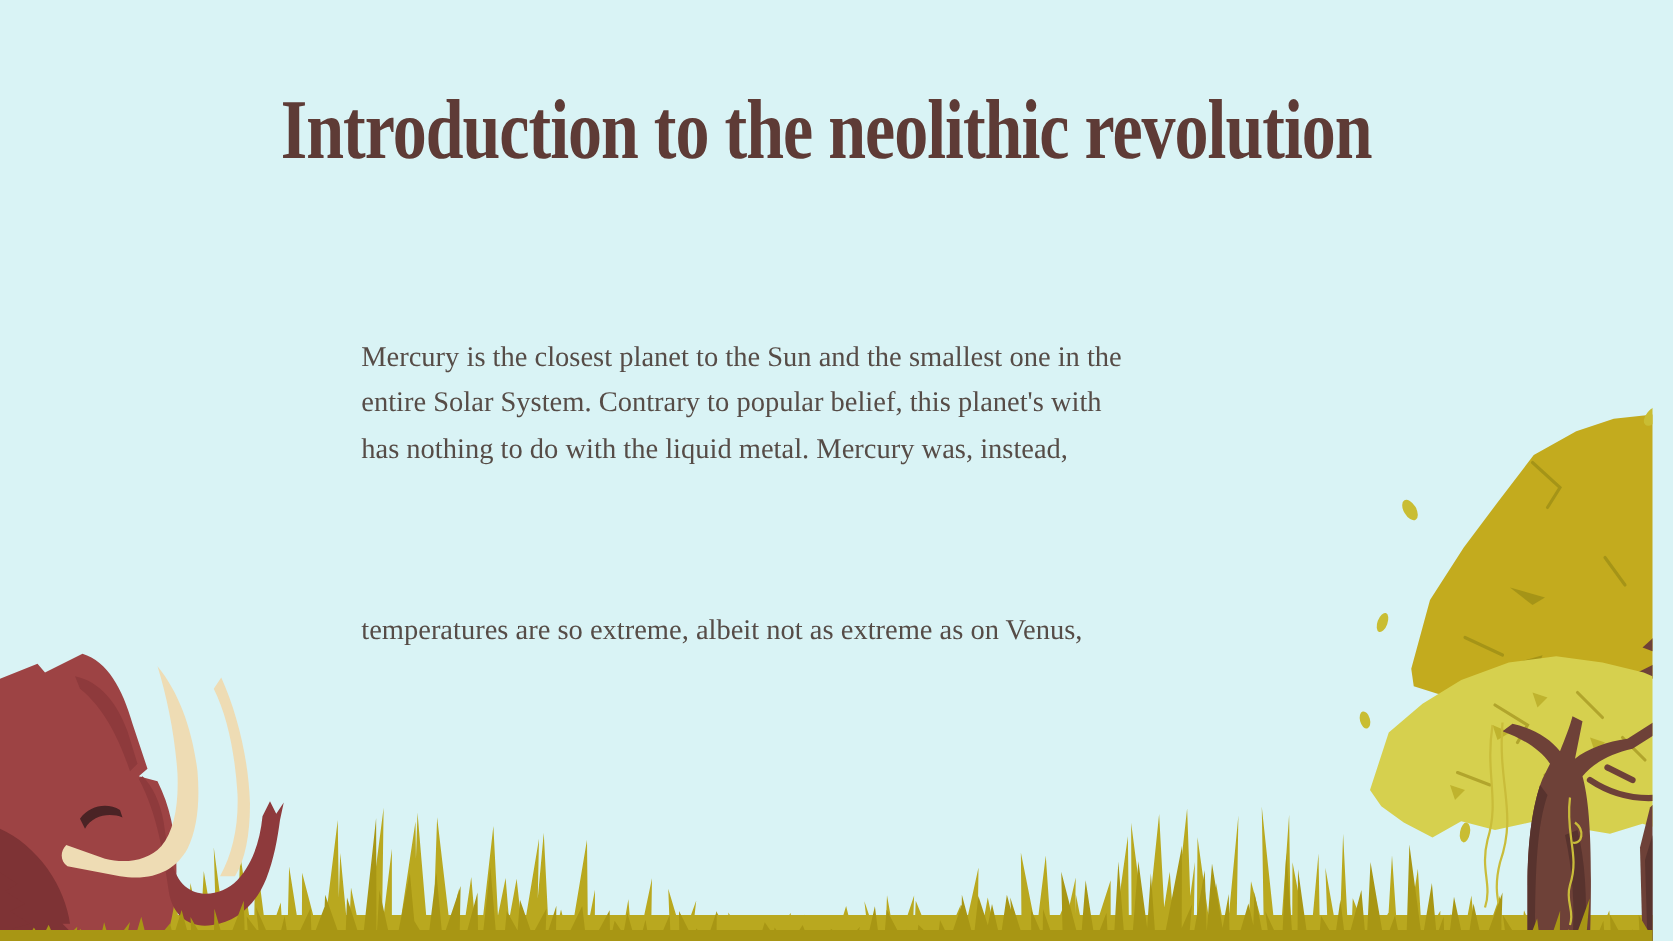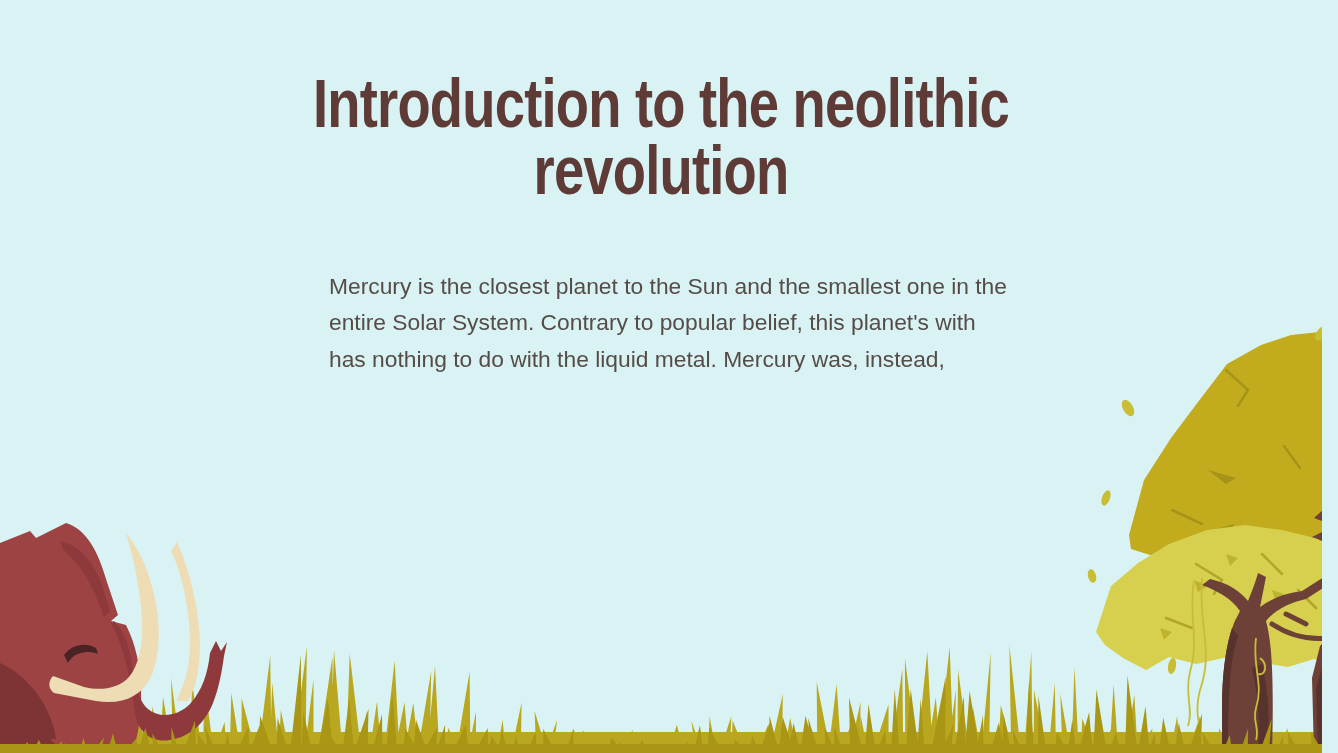--- a/index.html
+++ b/index.html
@@ -1,32 +1,32 @@
 <!DOCTYPE html>
 <html style="--background: #d9f3f5; --title-text: #5e3b36; --body-text: #564c47; --grass-back: #b9a81f; --grass-front: #a89614; --canopy-upper: #c3ab1e; --canopy-facet-upper: #a59417; --canopy-lower: #d6d04e; --canopy-facet-lower: #b1a52c; --canopy-leafbit: #bfb32e; --trunk: #6e4138; --trunk-dark: #58332e; --mammoth-body: #9d4344; --mammoth-shade: #8e3a3c; --mammoth-dark: #7e3335; --tusk: #eedcb4; --eye: #4a2325; --vine: #c9bc3a; --leaf: #c9bd33;"><head>
 <meta charset="utf-8">
 <style>
   html,body{margin:0;padding:0;background:#d9f3f5;}
   .stage{
     position:relative;width:1322px;height:753px;overflow:hidden;
     background:var(--background,#d9f3f5);
-    font-family:Liberation Sans, sans-serif;
+    font-family:Liberation Serif, serif;
   }
   
   .title-wrap{position:absolute;left:0;top:70px;width:100%;text-align:center;}
   .title{
     display:inline-block;width:1160px;
     transform:scaleX(0.8);transform-origin:50% 0;
     font-size:68px;line-height:67px;font-weight:700;letter-spacing:-1px;
     color:var(--title-text,#5e3b36);
   }
   
   .body-text{
     position:absolute;left:289px;top:268px;width:770px;
-    font-size:22.8px;line-height:36.4px;color:var(--body-text,#564c47);margin-left:40px;
+    font-size:22.8px;line-height:36.4px;color:var(--body-text,#564c47);
   }
   .body-text p{margin:0 0 36px 0;}
   .body-text .ln{white-space:nowrap;}
   
   .art{position:absolute;left:0;top:0;width:1338px;height:753px;pointer-events:none;}
   .f-head{fill:var(--mammoth-body);} .f-shade{fill:var(--mammoth-shade);}
   .f-dark{fill:var(--mammoth-dark);} .f-tusk{fill:var(--tusk);} .f-eye{fill:var(--eye);}
   .f-cup{fill:var(--canopy-upper);} .f-clo{fill:var(--canopy-lower);}
   .s-cup{stroke:var(--canopy-facet-upper);stroke-width:2.5;fill:none;stroke-linecap:round;}
   .s-clo{stroke:var(--canopy-facet-lower);stroke-width:2.5;fill:none;stroke-linecap:round;}
@@ -103,17 +103,17 @@
 
   <div class="body-text">
     <p>
       <span class="ln">Mercury is the closest planet to the Sun and the smallest one in the</span><br>
       <span class="ln">entire Solar System. Contrary to popular belief, this planet's with</span><br>
       <span class="ln">has nothing to do with the liquid metal. Mercury was, instead,</span><br>
     </p>
     <p>
       <br>
       <br>
-      <br>
+      <span class="ln">temperatures are so extreme, albeit not as extreme as on Venus,</span><br>
     </p>
   </div>
 
 </div>
 
 </body></html>

